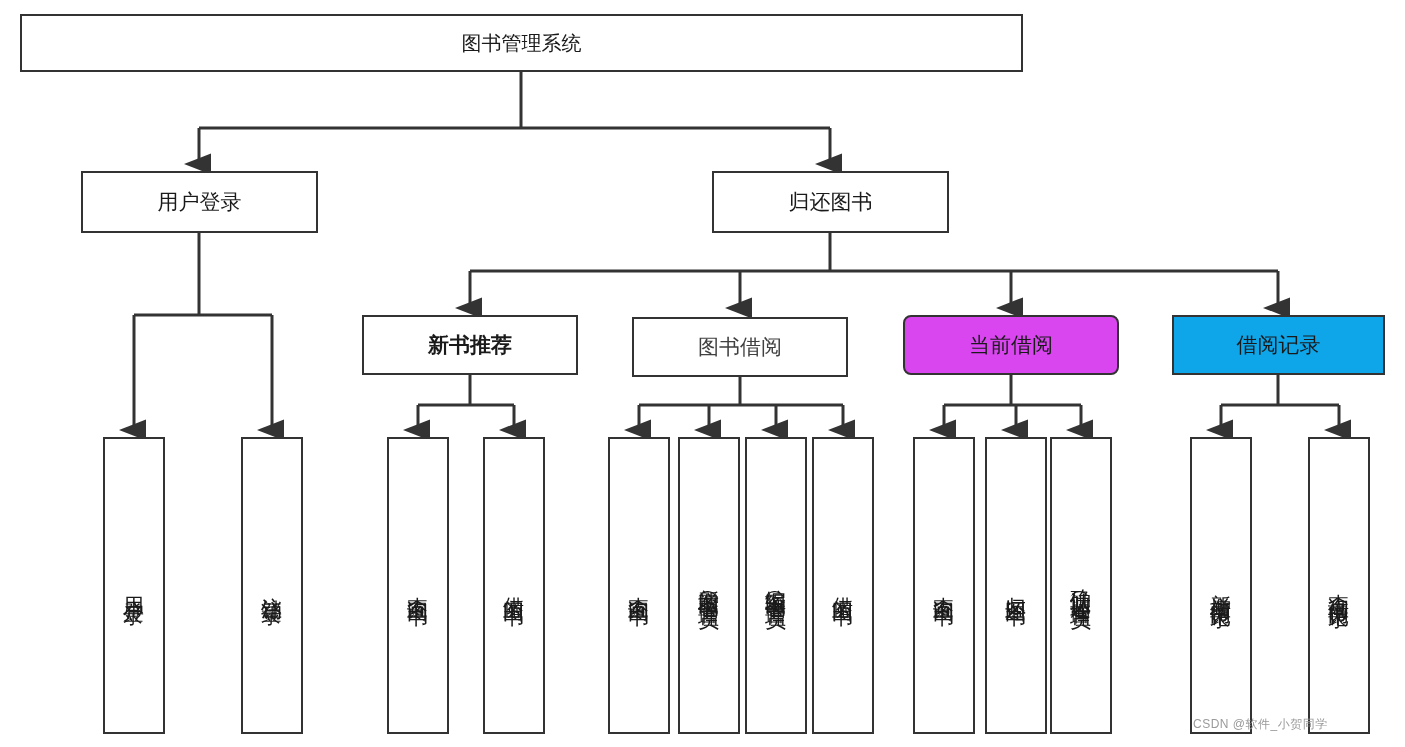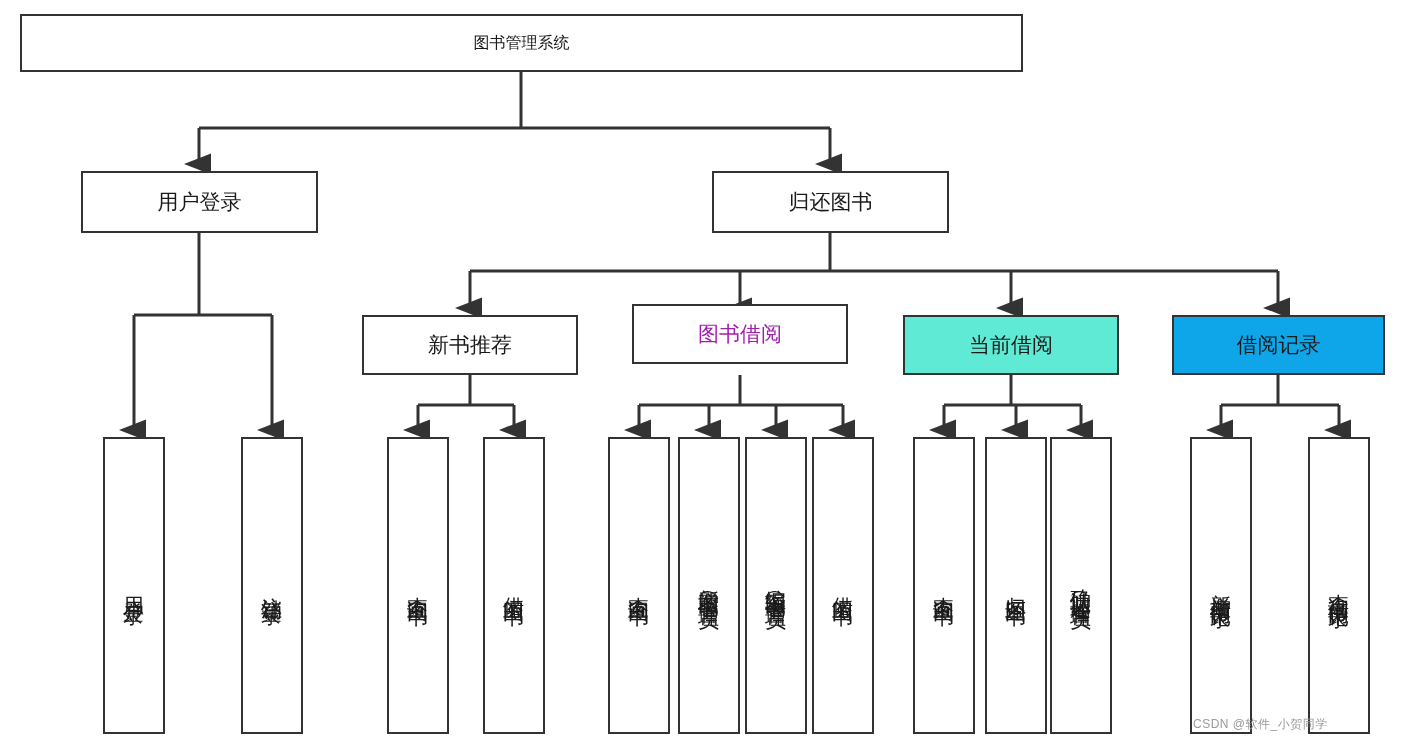--- a/index.html
+++ b/index.html
@@ -34,21 +34,21 @@
     align-items: center;
     justify-content: center;
     color: #1a1a1a;
   }
   .node .lbl {
     display: block;
     text-align: center;
     line-height: 1.15;
     white-space: nowrap;
   }
-  .node-root .lbl { font-size: 16px; }
+  .node-root .lbl { font-size: 20px; }
   .node-l2 .lbl { font-size: 21px; }
   .node-l3 .lbl { font-size: 21px; }
   .node-leaf {
     border-width: 2px;
   }
   .node-leaf .lbl {
     writing-mode: vertical-rl;
     text-orientation: upright;
     font-size: 21px;
     letter-spacing: 3px;
@@ -122,27 +122,27 @@
     <span class="lbl">图书管理系统</span>
   </div>
 
   <div class="node node-l2" style="left: 81px; top: 171px; width: 237px; height: 62px; border-color: rgb(51, 51, 51); background: rgb(255, 255, 255); color: rgb(26, 26, 26);">
     <span class="lbl">用户登录</span>
   </div>
   <div class="node node-l2" style="left: 712px; top: 171px; width: 237px; height: 62px; border-color: rgb(51, 51, 51); background: rgb(255, 255, 255); color: rgb(26, 26, 26);">
     <span class="lbl">归还图书</span>
   </div>
 
-  <div class="node node-l3" style="left: 362px; top: 315px; width: 216px; height: 60px; border-color: rgb(51, 51, 51); background: rgb(255, 255, 255); color: rgb(26, 26, 26);">
+  <div class="node node-l3" style="left: 362px; top: 315px; width: 216px; height: 60px; border-color: rgb(51, 51, 51); background: rgb(255, 255, 255); color: rgb(26, 26, 26); font-weight: bold;">
     <span class="lbl">新书推荐</span>
   </div>
-  <div class="node node-l3" style="left: 632px; top: 304px; width: 216px; height: 60px; border-color: rgb(51, 51, 51); background: rgb(255, 255, 255); color: #a21caf;">
+  <div class="node node-l3" style="left: 632px; top: 317px; width: 216px; height: 60px; border-color: rgb(51, 51, 51); background: rgb(255, 255, 255); color: #404040;">
     <span class="lbl">图书借阅</span>
   </div>
-  <div class="node node-l3" style="left: 903px; top: 315px; width: 216px; height: 60px; border-color: rgb(51, 51, 51); background: #5eead4; color: rgb(26, 26, 26);">
+  <div class="node node-l3" style="left: 903px; top: 315px; width: 216px; height: 60px; border-color: rgb(51, 51, 51); background: #d946ef; color: rgb(26, 26, 26); border-radius: 8px;">
     <span class="lbl">当前借阅</span>
   </div>
   <div class="node node-l3" style="left: 1172px; top: 315px; width: 213px; height: 60px; border-color: rgb(51, 51, 51); background: #0ea5e9; color: rgb(26, 26, 26);">
     <span class="lbl">借阅记录</span>
   </div>
 
   <div class="node node-leaf" style="left: 103px; top: 437px; width: 62px; height: 297px; border-color: rgb(51, 51, 51); background: rgb(255, 255, 255); color: rgb(26, 26, 26);">
     <span class="lbl">用户登录</span>
   </div>
   <div class="node node-leaf" style="left: 241px; top: 437px; width: 62px; height: 297px; border-color: rgb(51, 51, 51); background: rgb(255, 255, 255); color: rgb(26, 26, 26);">

